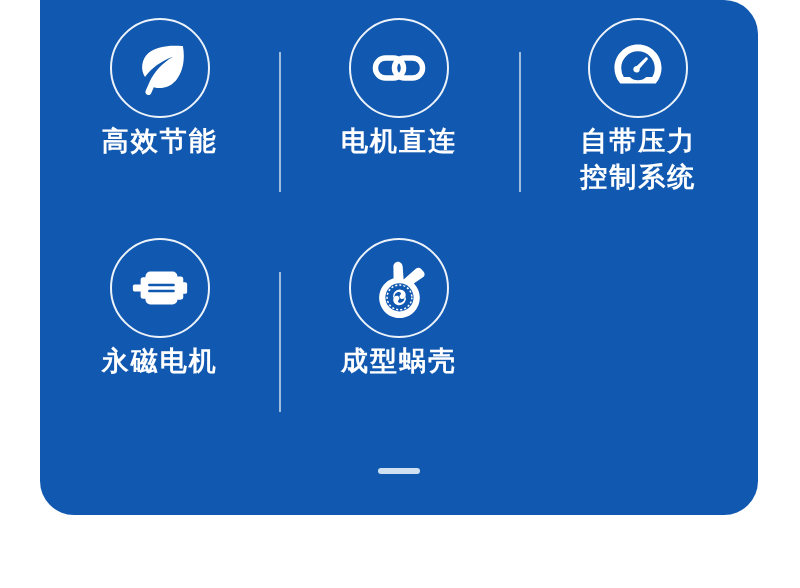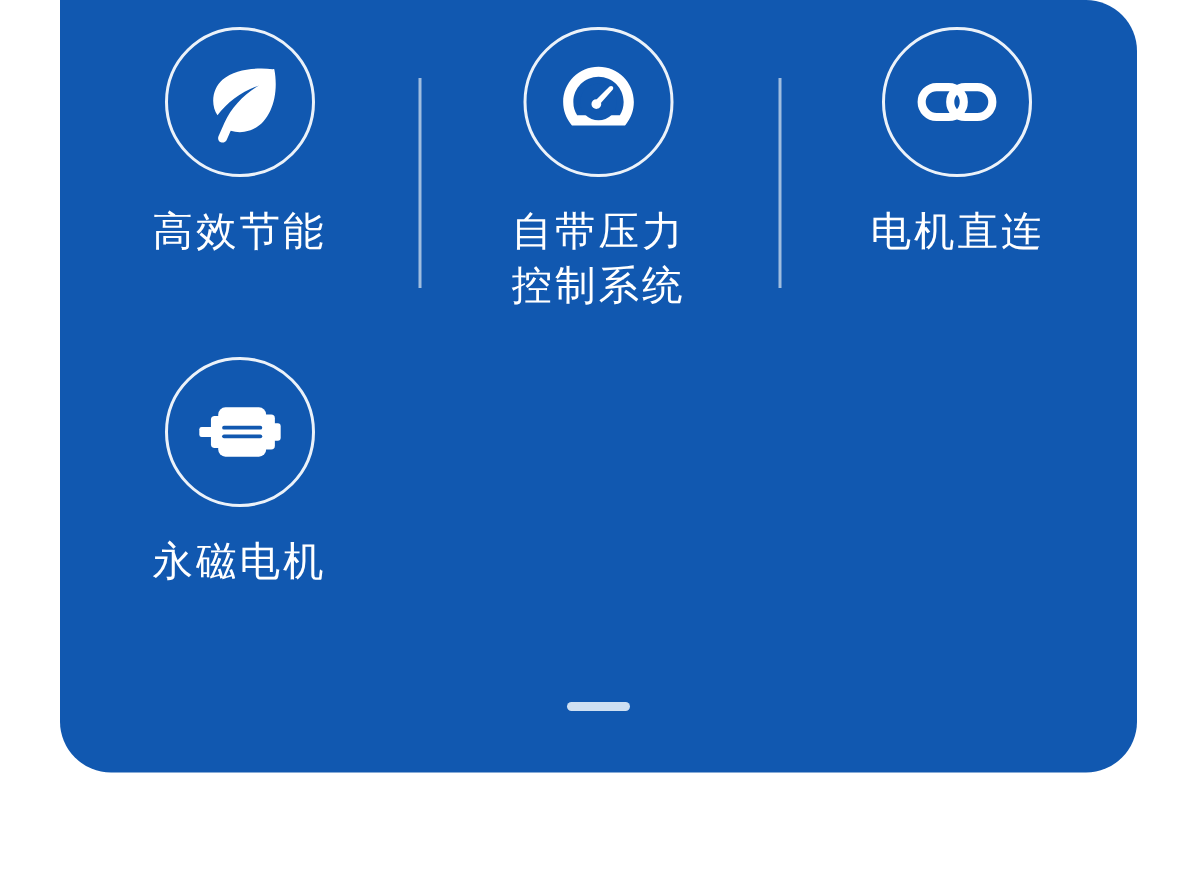--- a/index.html
+++ b/index.html
@@ -78,29 +78,29 @@
     align-items: center;
     justify-content: center;
     box-sizing: border-box;
   }
   .icon-circle svg {
     display: block;
   }
 
   
   .label {
-    margin-top: 19px;
+    margin-top: 5px;
     color: #ffffff;
     font-size: 27px;
     line-height: 36px;
     letter-spacing: 2px;
     text-align: center;
     white-space: pre-line;
     font-family: "DejaVu Sans", "Liberation Sans", sans-serif;
-    font-weight: 400;
+    font-weight: 700;
   }
 
   
   #bottom-pill {
     position: absolute;
     left: 50%;
     transform: translateX(-50%);
     top: 468px;
     width: 42px;
     height: 6px;
@@ -121,70 +121,91 @@
         <div class="icon-circle">
           <svg width="62" height="62" viewBox="0 0 64 64" aria-hidden="true">
             <path fill="#ffffff" d="M54.5 9.4C42.5 8.2 28.2 9.5 20.1 16.6c-7.3 6.4-8.5 17.2-3.6 24.6
                  C23.3 32 33.3 24.6 45 20.6 34.6 26.8 26.2 35.6 21.3 46.3l-4.1 9.3
                  c-.7 1.6.0 3.4 1.6 4.1 1.6.7 3.4-.1 4.1-1.7l2.7-6.2
                  c3 .9 6.2 1.2 9.4.7 14.1-2 21.6-17.1 21.6-32.8 0-3.5-.3-7-1-10.3
                  a1.9 1.9 0 0 0-1.1-.0z"></path>
           </svg>
         </div>
         <div class="label">高效节能</div>
+      </div>
+
+      <div class="cell div-left">
+        <div class="icon-circle">
+          <svg width="58" height="58" viewBox="0 0 64 64" aria-hidden="true">
+            <g fill="none" stroke="#ffffff" stroke-width="6" stroke-linecap="round">
+              <rect x="6" y="21" width="31" height="22" rx="11" ry="11"></rect>
+              <rect x="27" y="21" width="31" height="22" rx="11" ry="11"></rect>
+            </g>
+          </svg>
+        </div>
+        <div class="label">电机直连</div>
       </div>
 
       <div class="cell div-left">
         <div class="icon-circle">
           <svg width="58" height="58" viewBox="0 0 64 64" aria-hidden="true">
             <path fill="#ffffff" d="M32 6C17.6 6 6 17.6 6 32c0 6.1 2.1 11.7 5.6 16.1
                  l.9 1.1h39l.9-1.1C55.9 43.7 58 38.1 58 32 58 17.6 46.4 6 32 6z
                  m0 7.5c10.2 0 18.5 8.3 18.5 18.5 0 3.6-1 7-2.8 9.8H16.3
                  A18.3 18.3 0 0 1 13.5 32c0-10.2 8.3-18.5 18.5-18.5z"></path>
             <circle cx="32" cy="32" r="13.5" fill="#1158b0"></circle>
             <path fill="#ffffff" d="M42.4 20.6c.6.7.6 1.7 0 2.3L33.9 32.6a3.6 3.6 0 1 1-3.2-2.7
                  l9.4-9.3c.6-.6 1.7-.6 2.3 0z"></path>
           </svg>
         </div>
         <div class="label">自带压力
 控制系统</div>
       </div>
 
-      <div class="cell div-left">
-        <div class="icon-circle">
-          <svg width="58" height="58" viewBox="0 0 64 64" aria-hidden="true">
-            <g fill="none" stroke="#ffffff" stroke-width="6" stroke-linecap="round">
-              <rect x="6" y="21" width="31" height="22" rx="11" ry="11"></rect>
-              <rect x="27" y="21" width="31" height="22" rx="11" ry="11"></rect>
-            </g>
-          </svg>
-        </div>
-        <div class="label">电机直连</div>
-      </div>
-
       <div class="cell">
         <div class="icon-circle">
           <svg width="62" height="62" viewBox="0 0 64 64" aria-hidden="true">
             <g fill="#ffffff">
               <rect x="4" y="28.5" width="11" height="7" rx="1.6"></rect>
               <rect x="12" y="21" width="8" height="22" rx="2.6"></rect>
               <rect x="17" y="15" width="33" height="34" rx="5"></rect>
               <rect x="48" y="20" width="8" height="24" rx="2.6"></rect>
               <rect x="54" y="26" width="6" height="12" rx="2"></rect>
             </g>
             <g stroke="#1158b0" stroke-width="2.6" stroke-linecap="round">
               <line x1="21" y1="29" x2="46" y2="29"></line>
               <line x1="21" y1="35" x2="46" y2="35"></line>
             </g>
           </svg>
         </div>
         <div class="label">永磁电机</div>
       </div>
 
 
+      <div class="cell div-left">
+        <div class="icon-circle">
+          <svg width="60" height="60" viewBox="0 0 64 64" aria-hidden="true">
+            <path fill="#ffffff" d="M31 4c-2.8 0-5 2.3-5 5.1l.2 12.4C17.2 24.2 10.8 32.6 10.8 42.5
+                 c0 12 9.7 21.7 21.7 21.7S54.2 54.5 54.2 42.5c0-6-2.4-11.4-6.4-15.3
+                 l9.7-6.6c2-1.4 2.4-4.2.8-6l-2.6-2.9c-1.5-1.7-4.1-1.8-5.8-.3
+                 l-13 11.6-.9-13.1C35.8 6.4 33.7 4 31 4z"></path>
+            <circle cx="32.5" cy="42" r="15" fill="#1158b0"></circle>
+            <circle cx="32.5" cy="42" r="13.2" fill="none" stroke="#ffffff" stroke-width="1.6" stroke-dasharray="2.2 2.2"></circle>
+            <g fill="#ffffff">
+              <path d="M32.5 33.6c4.1 0 7.1 3 6.6 6.7-.4 2.8-3.3 4.3-5.4 2.9
+                       -1.5-1-1.5-3.1-.1-4.2 1-.8.5-2.4-.8-2.6-3-.4-5.6 1.9-5.6 5
+                       0 .9-1.2 1.2-1.6.4a7.2 7.2 0 0 1 6.9-8.2z"></path>
+              <path d="M32.5 50.4c-4.1 0-7.1-3-6.6-6.7.4-2.8 3.3-4.3 5.4-2.9
+                       1.5 1 1.5 3.1.1 4.2-1 .8-.5 2.4.8 2.6 3 .4 5.6-1.9 5.6-5
+                       0-.9 1.2-1.2 1.6-.4a7.2 7.2 0 0 1-6.9 8.2z"></path>
+            </g>
+          </svg>
+        </div>
+        <div class="label">成型蜗壳</div>
+      </div>
 
     </div>
 
     <div id="bottom-pill"></div>
 
   </div>
 
 </div>
 
 </body></html>

